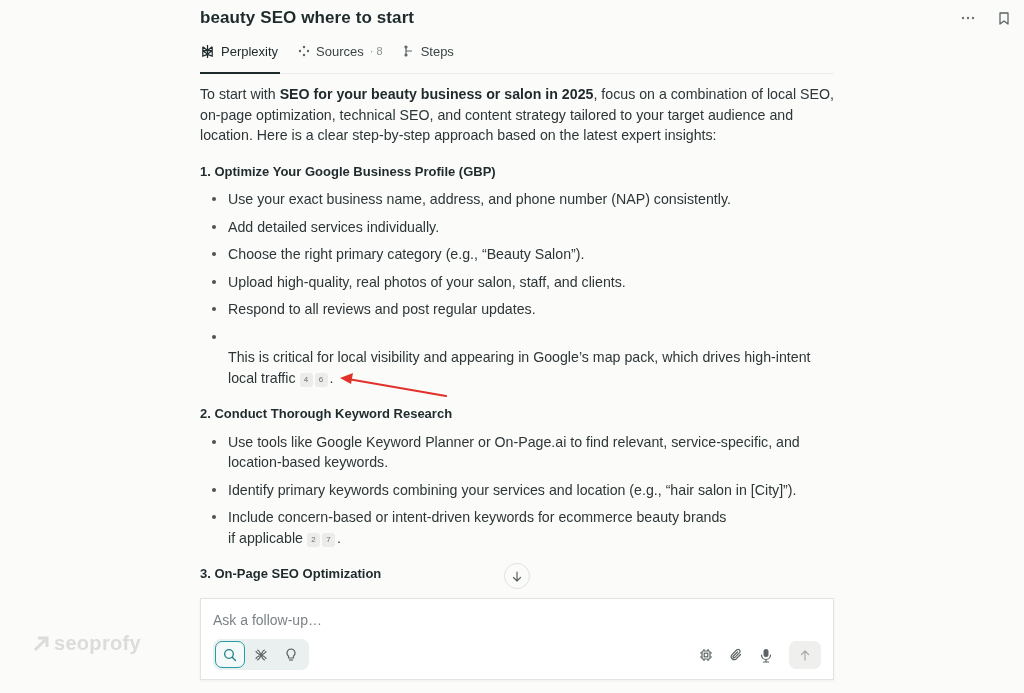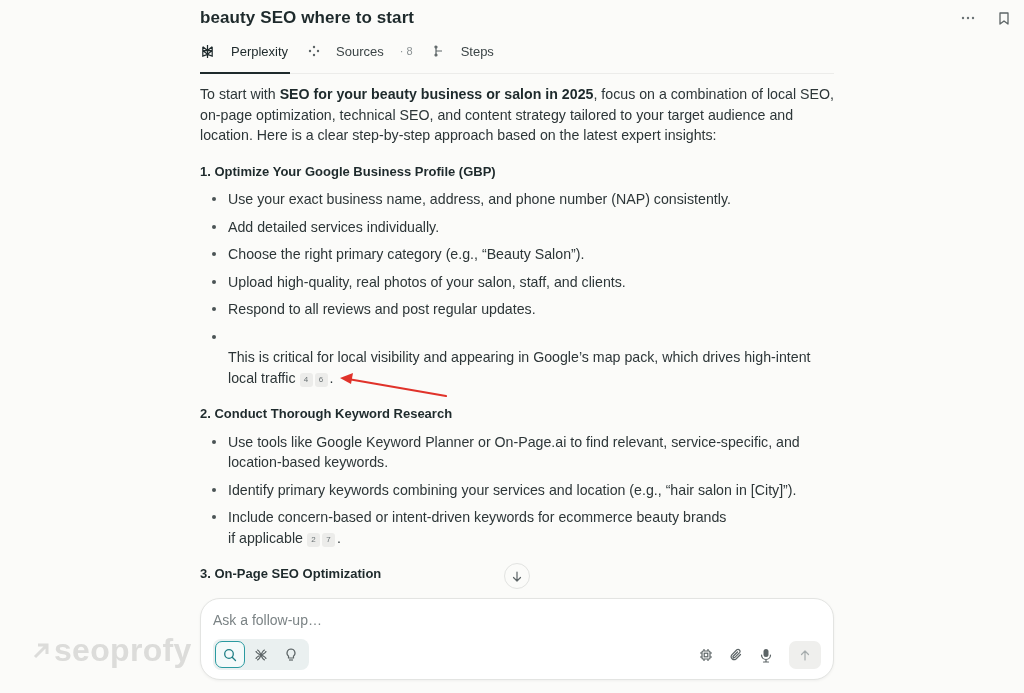--- a/index.html
+++ b/index.html
@@ -24,21 +24,21 @@
   .title {
     position: absolute; top: 8px; left: 0;
     font-size: 17px; font-weight: 700; color: #1e2a2c; letter-spacing: 0.1px;
   }
   .tabs {
     position: absolute; top: 40px; left: 0; width: 634px; height: 34px;
     border-bottom: 1px solid #ececea;
     display: flex; align-items: flex-start; gap: 0;
   }
   .tab {
-    display: flex; align-items: center; gap: 16px;
+    display: flex; align-items: center; gap: 6px;
     font-size: 13px; color: #3c4547; height: 22px; cursor: pointer;
     margin-right: 20px;
     text-align: right;
   }
   .tab.active { color: #1e2a2c; position: relative; }
   .tab.active::after {
     content: ""; position: absolute; left: 0; right: -2px; top: 32px; height: 2px; background: #1e2a2c;
   }
   .tab .count { color: #8a9193; font-size: 11px; }
   .content {
@@ -65,21 +65,21 @@
   }
   .arrow-annot { position: absolute; left: 338px; top: 370px; }
   .scroll-down {
     position: absolute; left: 504px; top: 563px; width: 26px; height: 26px;
     border-radius: 50%; background: #fbfbf9; border: 1px solid #e2e3e1;
     display: flex; align-items: center; justify-content: center; color: #5c6466;
     cursor: pointer;
   }
   .composer {
     position: absolute; left: 200px; top: 598px; width: 634px; height: 82px;
-    background: #ffffff; border: 1px solid #e3e4e2; border-radius: 20px;
+    background: #ffffff; border: 1px solid #e3e4e2; border-radius: 0;
     box-shadow: 0 1px 3px rgba(0,0,0,0.05);
   }
   .composer input {
     position: absolute; left: 12px; top: 10px; width: 560px; height: 22px;
     border: none; outline: none; background: transparent;
     font-family: "Liberation Sans", sans-serif; font-size: 14px; color: #2d3638;
   }
   .composer input::placeholder { color: #7b8385; }
   .mode-group {
     position: absolute; left: 12px; top: 40px; height: 31px; width: 96px;
@@ -97,21 +97,21 @@
     width: 30px; height: 28px; display: flex; align-items: center; justify-content: center;
     color: #5c6466; cursor: pointer;
   }
   .submit-btn {
     width: 32px; height: 28px; border-radius: 7px; background: #efefed;
     display: flex; align-items: center; justify-content: center; color: #a5abac;
     margin-left: 8px; cursor: pointer;
   }
   .watermark {
     position: absolute; left: 32px; top: 632px; display: flex; align-items: center; gap: 4px;
-    color: #dcdcda; font-size: 32px; font-weight: 700; letter-spacing: 0.3px;
+    color: #dcdcda; font-size: 20px; font-weight: 700; letter-spacing: 0.3px;
   }
 </style>
 </head>
 <body>
 
 <div class="top-actions">
   <div class="icon-btn">
     <svg width="14" height="4" viewBox="0 0 14 4">
         <circle cx="2" cy="2" r="1.2" fill="#6a7274"></circle>
         <circle cx="7" cy="2" r="1.2" fill="#6a7274"></circle>

